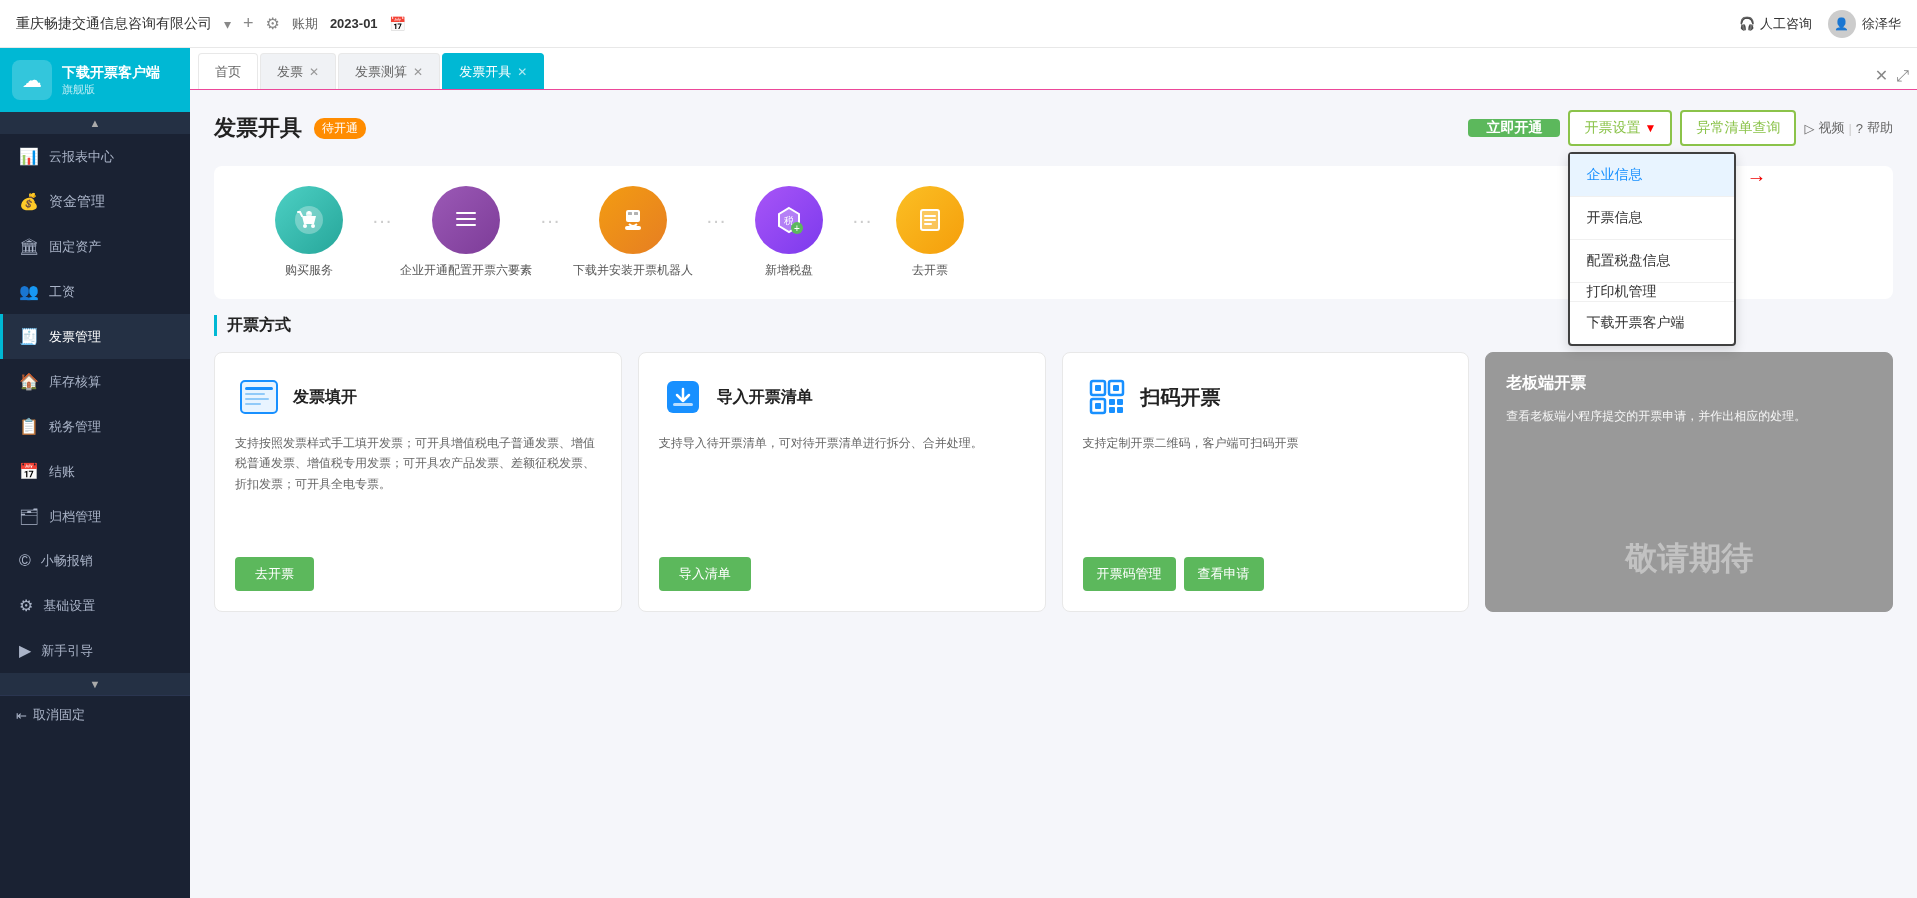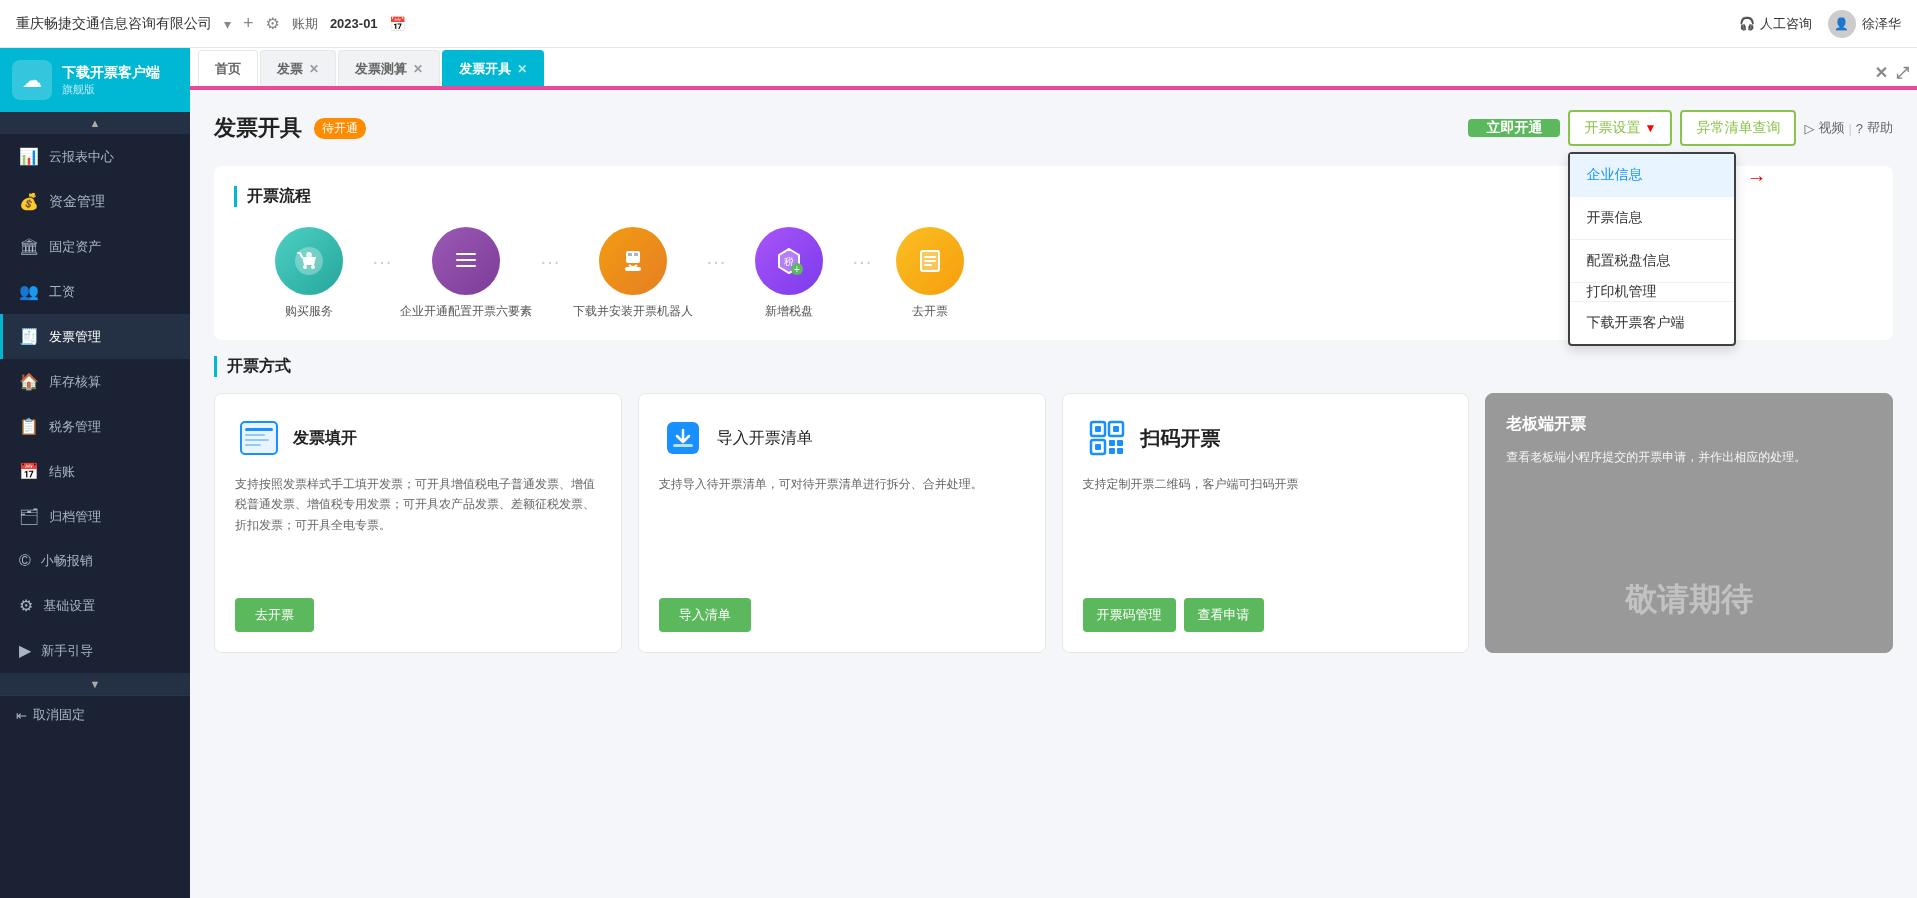--- a/index.html
+++ b/index.html
@@ -94,21 +94,21 @@
     <div style="height:22px;background:#243044;display:flex;align-items:center;justify-content:center;color:#aaa;cursor:pointer;font-size:11px;">▼</div>
 
     <div style="padding:10px 16px;color:#aab4c8;cursor:pointer;font-size:13px;border-top:1px solid #2a3550;display:flex;align-items:center;gap:6px;">
       <span>⇤</span>
       <span>取消固定</span>
     </div>
   </div>
 
   <div style="flex:1;display:flex;flex-direction:column;overflow:hidden;background:#f5f6fa;">
 
-    <div style="height:42px;background:#fff;display:flex;align-items:flex-end;padding:0 8px;border-bottom:4px solid #ec4899;gap:2px;flex-shrink:0;font-weight:bold;">
+    <div style="height:42px;background:#fff;display:flex;align-items:flex-end;padding:0 8px;border-bottom:1px solid #ec4899;gap:2px;flex-shrink:0;">
       <div style="height:36px;padding:0 16px;display:flex;align-items:center;gap:6px;cursor:pointer;color:#666;border-radius:4px 4px 0 0;font-size:13px;background:#fff;border:1px solid #e8e8e8;border-bottom:none;">
         <span>首页</span>
       </div>
       <div style="height:36px;padding:0 16px;display:flex;align-items:center;gap:6px;cursor:pointer;color:#666;border-radius:4px 4px 0 0;font-size:13px;background:#f0f2f5;border:1px solid #e8e8e8;border-bottom:none;">
         <span>发票</span>
         <span style="font-size:12px;color:#999;">✕</span>
       </div>
       <div style="height:36px;padding:0 16px;display:flex;align-items:center;gap:6px;cursor:pointer;color:#666;border-radius:4px 4px 0 0;font-size:13px;background:#f0f2f5;border:1px solid #e8e8e8;border-bottom:none;">
         <span>发票测算</span>
         <span style="font-size:12px;color:#999;">✕</span>
@@ -164,21 +164,20 @@
             <span>▷</span>
             <span>视频</span>
             <span style="color:#ccc;">|</span>
             <span>?</span>
             <span>帮助</span>
           </div>
         </div>
       </div>
 
       <div style="background:#fff;border-radius:8px;padding:20px;margin-bottom:16px;">
-        <div style="font-size:16px;font-weight:bold;color:#222;margin-bottom:20px;border-left:3px solid #00b8d4;padding-left:10px;">开票流程</div>
 
         <div style="display:flex;align-items:center;gap:0;padding:0 20px;">
 
           <div style="display:flex;flex-direction:column;align-items:center;gap:8px;min-width:110px;">
             <div style="width:68px;height:68px;border-radius:50%;background:linear-gradient(135deg,#4dd0c4,#26a69a);display:flex;align-items:center;justify-content:center;font-size:28px;">
               <svg width="36" height="36" viewBox="0 0 36 36" fill="none">
                 <circle cx="18" cy="18" r="14" fill="rgba(255,255,255,0.3)"></circle>
                 <path d="M11 14h14l-2 8H13L11 14z" fill="white"></path>
                 <circle cx="14" cy="24" r="2" fill="white"></circle>
                 <circle cx="22" cy="24" r="2" fill="white"></circle>
@@ -273,21 +272,21 @@
 
           <div style="background:#fff;border:1px solid #e8e8e8;border-radius:8px;padding:20px;min-height:260px;display:flex;flex-direction:column;">
             <div style="display:flex;align-items:center;gap:10px;margin-bottom:12px;">
               <div style="width:48px;height:48px;display:flex;align-items:center;justify-content:center;">
                 <svg width="44" height="44" viewBox="0 0 44 44" fill="none">
                   <rect x="6" y="6" width="32" height="32" rx="6" fill="#1890ff"></rect>
                   <path d="M22 14 v12 M16 20 l6 6 6-6" stroke="white" stroke-width="2.5" stroke-linecap="round" stroke-linejoin="round"></path>
                   <rect x="12" y="28" width="20" height="3" rx="1.5" fill="rgba(255,255,255,0.7)"></rect>
                 </svg>
               </div>
-              <span style="font-size:16px;font-weight:normal;color:#222;">导入开票清单</span>
+              <span style="font-size:16px;font-weight:bold;color:#222;">导入开票清单</span>
             </div>
             <div style="font-size:12px;color:#666;line-height:1.7;margin-bottom:16px;flex:1;">支持导入待开票清单，可对待开票清单进行拆分、合并处理。</div>
             <button style="background:#5cb85c;color:#fff;border:none;padding:8px 20px;border-radius:4px;cursor:pointer;font-size:13px;width:fit-content;">导入清单</button>
           </div>
 
           <div style="background:#fff;border:1px solid #e8e8e8;border-radius:8px;padding:20px;min-height:260px;display:flex;flex-direction:column;">
             <div style="display:flex;align-items:center;gap:10px;margin-bottom:12px;">
               <div style="width:48px;height:48px;display:flex;align-items:center;justify-content:center;">
                 <svg width="44" height="44" viewBox="0 0 44 44" fill="none">
                   <rect x="6" y="6" width="14" height="14" rx="2" stroke="#1890ff" stroke-width="2.5" fill="none"></rect>

